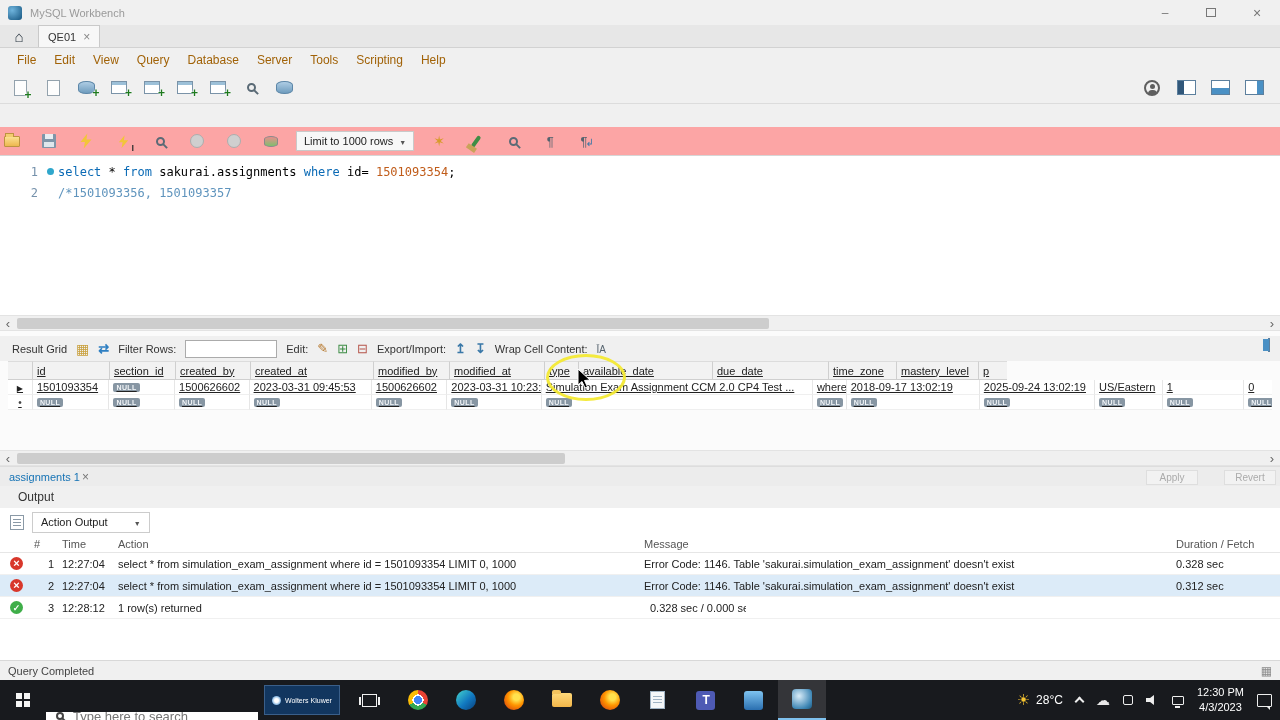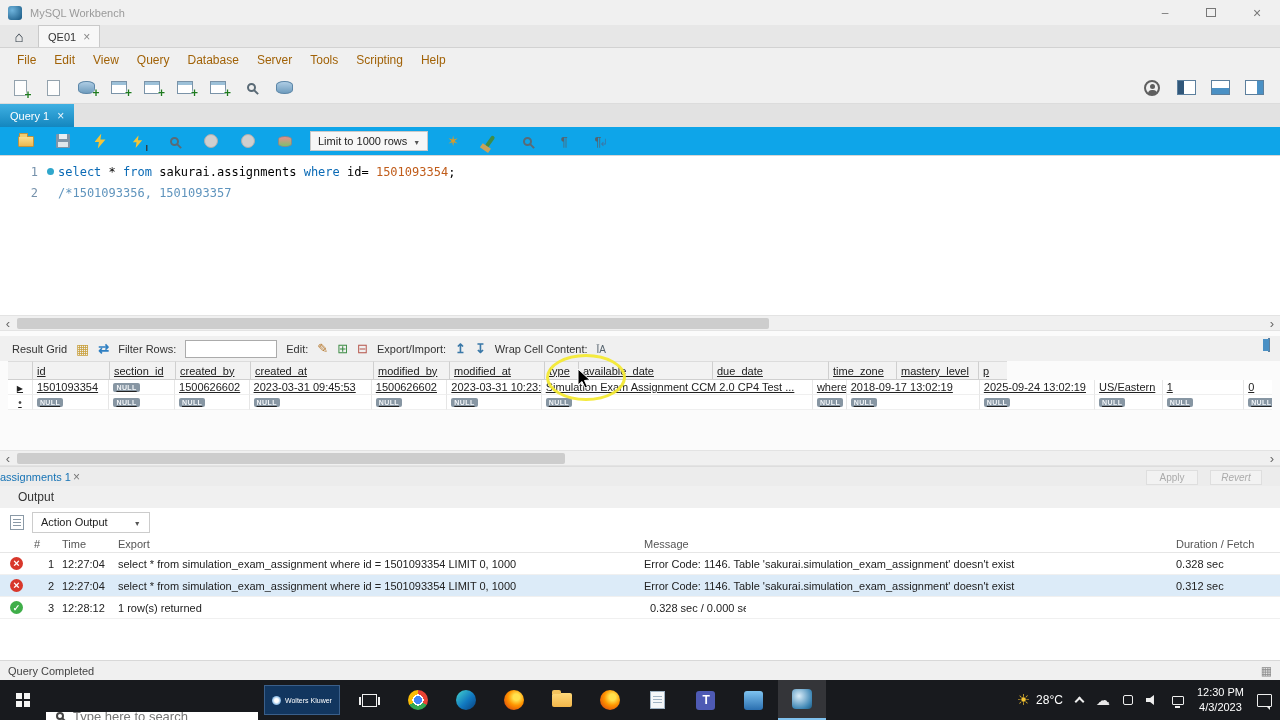--- a/index.html
+++ b/index.html
@@ -53,22 +53,22 @@
   .ptg-bottom::before { content:""; position:absolute; left:0; right:0; bottom:0; height:6px; background:#4a90c4; }
   .ptg-right::before { content:""; position:absolute; right:0; top:0; bottom:0; width:6px; background:#4a90c4; }
 
   
   .query-tabbar { position:absolute; left:0; top:104px; width:100%; height:23px; background:#e2e2e2; display:flex; align-items:flex-end; }
   .query-tab { height:23px; background:linear-gradient(#3fb0e2,#1486bf); color:#fff; display:flex; align-items:center;
                gap:8px; padding:0 10px; font-size:11px; }
   .query-tab .tab-close { color:#eaf6fc; }
 
   
-  .sql-toolbar { position:absolute; left:0; top:127px; width:100%; height:29px; background:#0ea5e9;
-                 border-bottom:1px solid #d6d6d6; display:flex; align-items:center; padding-left:14px; gap:13px; }
+  .sql-toolbar { position:absolute; left:0; top:127px; width:100%; height:29px; background:#fca5a5;
+                 border-bottom:1px solid #d6d6d6; display:flex; align-items:center; gap:13px; }
   .folder-ic { width:16px; height:11px; background:linear-gradient(#fbdf91,#edb84f); border:1px solid #bd9340; border-radius:1px; position:relative; }
   .folder-ic::before { content:""; position:absolute; top:-4px; left:0; width:7px; height:3px; background:#f3cd70; border:1px solid #bd9340; border-bottom:none; }
   .floppy-ic { width:14px; height:14px; background:#7f95a8; position:relative; border-radius:1px; }
   .floppy-ic::before { content:""; position:absolute; left:3px; top:0; width:8px; height:5px; background:#e8eef2; }
   .floppy-ic::after { content:""; position:absolute; left:2px; bottom:1px; width:10px; height:5px; background:#dfe7ec; }
   .bolt { width:11px; height:15px; background:#f2c53a; clip-path:polygon(62% 0, 0 56%, 40% 56%, 30% 100%, 100% 40%, 54% 40%); filter:drop-shadow(0 0 1px #9c7a12); }
   .bolt-sm { transform:scale(0.85); }
   .cursor-mark::after { content:"I"; position:absolute; right:1px; bottom:0px; font-size:9px; color:#333; font-weight:bold; }
   .circle-gray { width:14px; height:14px; border-radius:50%; background:#cfcfcf; border:1px solid #adadad; }
   .db-sm { width:14px; height:11px; background:linear-gradient(#e98d8d,#7fbf6e); border:1px solid #8a8a8a; border-radius:7px/3px; }
@@ -128,25 +128,25 @@
   .null-badge { display:inline-block; background:#8796a3; color:#f2f5f8; font-size:7px; font-weight:bold;
                 padding:1px 3px; border-radius:2px; letter-spacing:.4px; line-height:1; }
 
   
   .hl-ellipse { position:absolute; left:546px; top:354px; width:80px; height:47px; border:3px solid rgba(243,233,52,0.95);
                 border-radius:50%; pointer-events:none; z-index:40; }
   .cursor { position:absolute; left:577px; top:368px; z-index:41; pointer-events:none; }
 
   
   .result-tabbar { position:absolute; left:0; top:466px; width:100%; height:20px; background:#ececec; border-top:1px solid #dddddd; display:flex; align-items:center; }
-  .res-tab { display:flex; align-items:center; gap:2px; padding:0 0; font-size:11px; color:#1673b5; }
+  .res-tab { display:flex; align-items:center; gap:2px; padding:0 9px; font-size:11px; color:#1673b5; }
   .res-tab .tab-close { color:#777; }
   .ghost-btn { position:absolute; top:3px; width:52px; height:15px; background:#f2f2f2; border:1px solid #dedede;
                color:#ababab; font-size:10px; display:flex; align-items:center; justify-content:center; }
-  .btn-apply { right:82px; } .btn-revert { right:18px;font-style:italic; }
+  .btn-apply { right:82px; } .btn-revert { right:4px; }
 
   
   .output-header { position:absolute; left:0; top:486px; width:100%; height:22px; background:#f0f0f0; display:flex; align-items:center; padding-left:18px; font-size:12px; color:#333; }
   .output-zone { position:absolute; left:0; top:508px; width:100%; height:152px; background:#ffffff; }
   .mode-row { display:flex; align-items:center; height:28px; padding-left:10px; gap:8px; }
   .mode-ic { width:14px; height:15px; border:1px solid #8a99a6; background:#fff; position:relative; }
   .mode-ic::before { content:""; position:absolute; left:2px; top:3px; right:2px; height:1px; background:#8a99a6; box-shadow:0 3px 0 #8a99a6, 0 6px 0 #8a99a6; }
   .mode-dd { display:flex; align-items:center; gap:26px; border:1px solid #cccccc; background:#fff; height:21px; padding:0 8px; font-size:11px; color:#222; }
   .out-hrow { display:flex; height:17px; border-bottom:1px solid #e6e6e6; color:#555; }
   .ohc { padding:0 4px; display:flex; align-items:center; font-size:11px; overflow:hidden; white-space:nowrap; }
@@ -289,26 +289,20 @@
         </div>
       <div class="tbi">
           <span class="ptg ptg-bottom"></span>
         </div>
       <div class="tbi">
           <span class="ptg ptg-right"></span>
         </div>
     </div>
   </div>
 
-  <div class="query-tabbar">
-    <div class="query-tab">
-      <span>Query 1</span>
-      <span class="tab-close"></span>
-    </div>
-  </div>
 
   <div class="sql-toolbar">
     <div class="tbi">
         <span class="folder-ic"></span>
       </div>
     <div class="tbi">
         <span class="floppy-ic"></span>
       </div>
     <div class="tbi">
         <span class="bolt"></span>
@@ -504,21 +498,21 @@
       <span class="mode-ic"></span>
       <div class="mode-dd">
         <span>Action Output</span>
         <span class="g-down"></span>
       </div>
     </div>
     <div class="out-hrow">
       <div class="ohc" style="width:30px"></div>
       <div class="ohc" style="width:28px">#</div>
       <div class="ohc" style="width:56px">Time</div>
-      <div class="ohc" style="width:526px">Export</div>
+      <div class="ohc" style="width:526px">Action</div>
       <div class="ohc" style="width:532px">Message</div>
       <div class="ohc" style="width:100px">Duration / Fetch</div>
     </div>
     <div class="out-row">
       <div class="oc" style="width:30px">
           <span class="status-ic st-err"></span>
         </div>
       <div class="oc" style="width:28px; text-align:right;">1</div>
       <div class="oc" style="width:56px">12:27:04</div>
       <div class="oc" style="width:526px">select * from simulation_exam_assignment where id = 1501093354 LIMIT 0, 1000</div>

